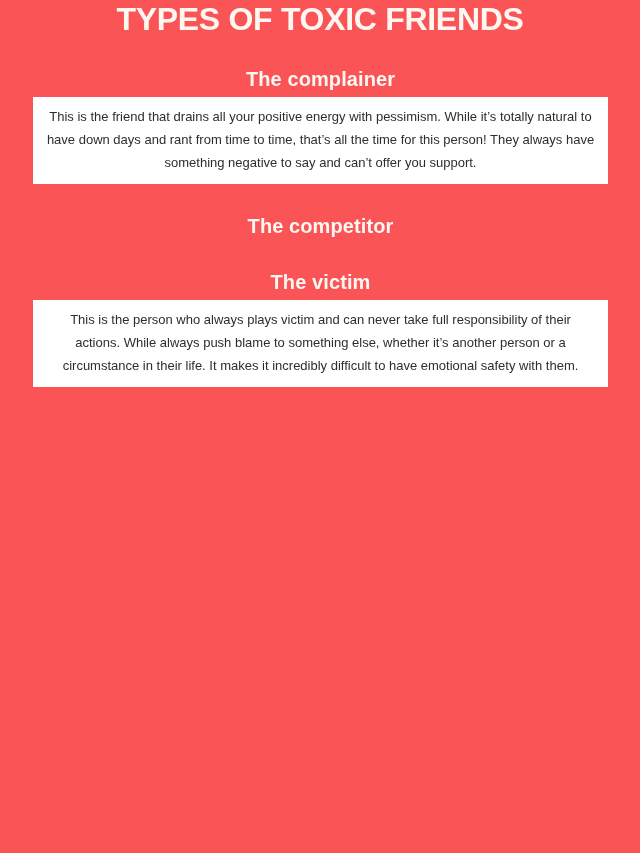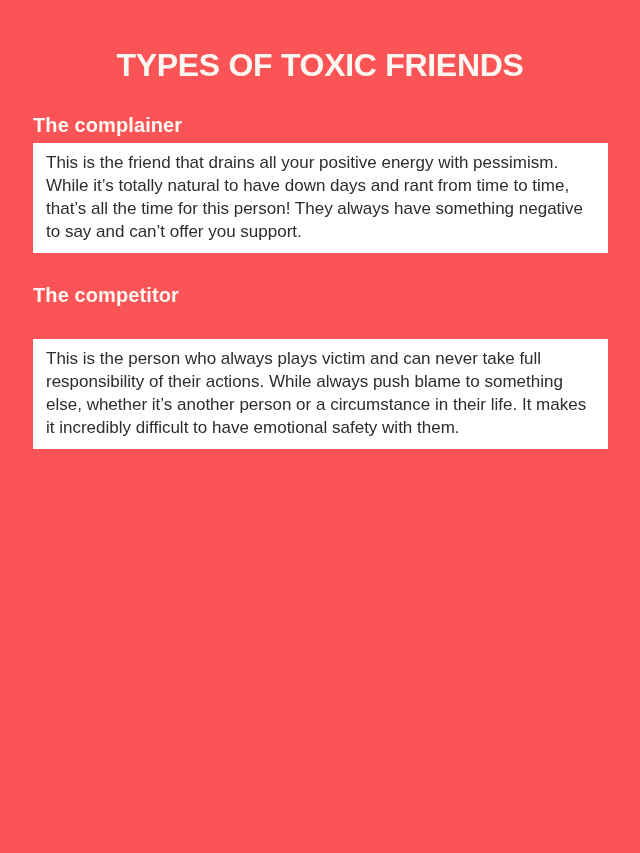--- a/index.html
+++ b/index.html
@@ -10,33 +10,33 @@
     font-family: "Liberation Sans", "DejaVu Sans", sans-serif;
     background: #FB5457;
   }
   .page {
     position: relative;
     width: 640px;
     height: 853px;
     background: #FB5457;
     overflow: hidden;
     box-sizing: border-box;
-    padding-top: 46px;
   }
   .poster-title {
     text-align: center;
     color: #FCF7F1;
     font-size: 32px;
     line-height: 38px;
     font-weight: 800;
     letter-spacing: -0.3px;
     margin: 0 20px;
   }
   .content {
     margin: 0 32px 0 33px; 
+    text-align: center;
   }
   .section {
     margin-top: 30px;
   }
   .section.first {
     margin-top: 29px;
   }
   .section.third {
     margin-top: 32px;
   }
@@ -51,21 +51,21 @@
     margin: 0 0 6px 0;
     letter-spacing: 0.1px;
   }
   .card {
     background: #FFFFFF;
     padding: 8px 13px 10px 13px;
   }
   .card p {
     margin: 0;
     color: #2D2D2D;
-    font-size: 17px;
+    font-size: 13px;
     line-height: 23px;
     font-weight: 400;
   }
 </style>
 </head>
 <body>
 
 <div class="page">
 
   <h1 class="poster-title">TYPES OF TOXIC FRIENDS</h1>
@@ -77,20 +77,21 @@
       <div class="card">
         <p>This is the friend that drains all your positive energy with pessimism. While it’s totally natural to have down days and rant from time to time, that’s all the time for this person! They always have something negative to say and can’t offer you support.</p>
       </div>
     </div>
 
     <div class="section">
       <h2 class="section-heading">The competitor</h2>
     </div>
 
     <div class="section third">
+      <h2 class="section-heading">The victim</h2>
       <div class="card">
         <p>This is the person who always plays victim and can never take full responsibility of their actions. While always push blame to something else, whether it’s another person or a circumstance in their life. It makes it incredibly difficult to have emotional safety with them.</p>
       </div>
     </div>
 
 
   </div>
 </div>
 
 </body></html>

